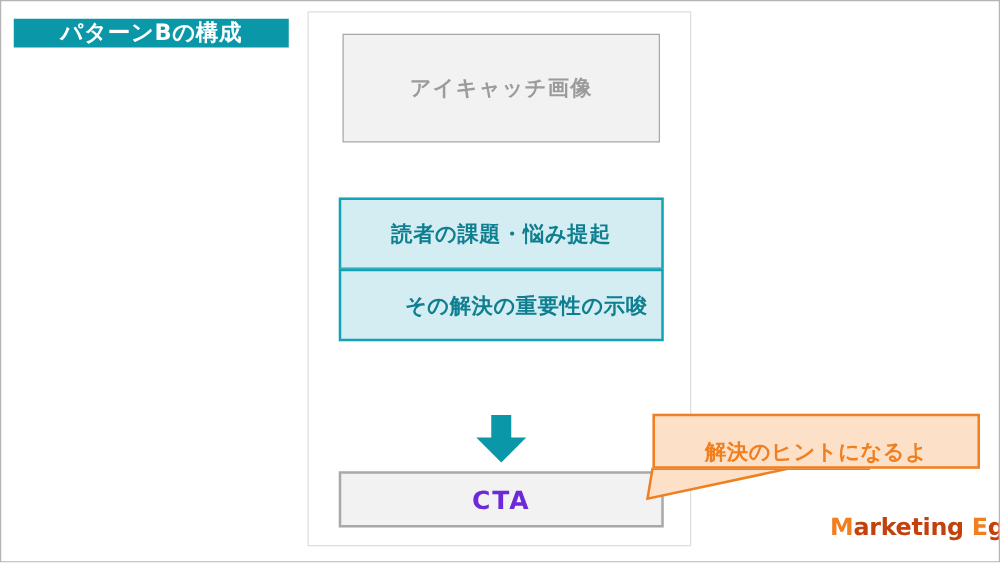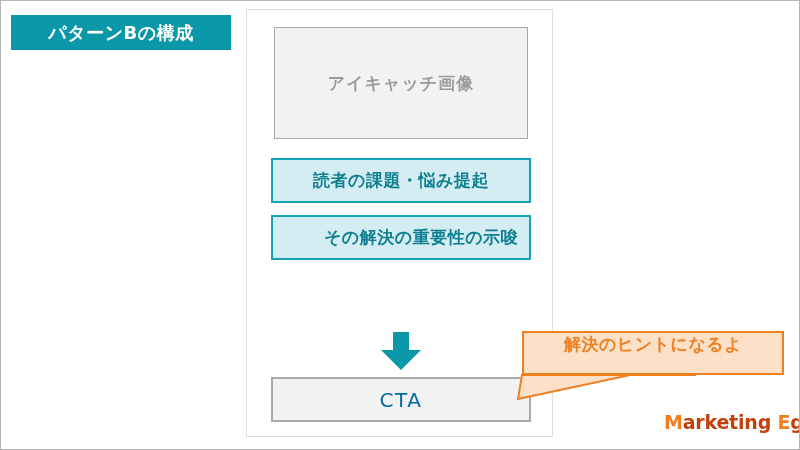--- a/index.html
+++ b/index.html
@@ -19,21 +19,21 @@
     box-sizing: border-box;
     overflow: hidden;
   }
 
   
   .title-banner {
     position: absolute;
     left: 10px;
     top: 14px;
     width: 220px;
-    height: 35px;
+    height: 23px;
     background: #0a97a8;
     display: flex;
     align-items: center;
     justify-content: center;
     box-sizing: border-box;
   }
   .title-banner .title-text {
     color: #ffffff;
     font-size: 18px;
     font-weight: bold;
@@ -53,42 +53,42 @@
     border: 1px solid #dedede;
     box-sizing: border-box;
   }
 
   
   .eyecatch {
     position: absolute;
     left: 273px;
     top: 26px;
     width: 254px;
-    height: 112px;
+    height: 87px;
     background: #f2f2f2;
     border: 1px solid #a9a9a9;
     box-sizing: border-box;
     display: flex;
     align-items: center;
     justify-content: center;
   }
   .eyecatch .eyecatch-label {
     color: #9b9b9b;
     font-size: 17px;
     font-weight: bold;
     letter-spacing: 1px;
     white-space: nowrap;
   }
 
   
   .teal-box {
     position: absolute;
     left: 270px;
     width: 260px;
-    height: 45px;
+    height: 58px;
     background: #d4edf3;
     border: 2px solid #13a3b5;
     box-sizing: border-box;
     display: flex;
     align-items: center;
     justify-content: center;
   }
   .teal-box .teal-label {
     color: #0f7f90;
     font-size: 17px;
@@ -117,23 +117,23 @@
     width: 260px;
     height: 45px;
     background: #f2f2f2;
     border: 2px solid #a9a9a9;
     box-sizing: border-box;
     display: flex;
     align-items: center;
     justify-content: center;
   }
   .cta-box .cta-label {
-    color: #0369a1;
+    color: #6d28d9;
     font-size: 20px;
-    font-weight: normal;
+    font-weight: bold;
     letter-spacing: 1.5px;
   }
 
   
   .callout-tail {
     position: absolute;
     left: 505px;
     top: 360px;
     width: 190px;
     height: 50px;
@@ -142,21 +142,21 @@
   .callout {
     position: absolute;
     left: 521px;
     top: 330px;
     width: 262px;
     height: 44px;
     background: #fce0c8;
     border: 2px solid #ef7f1f;
     box-sizing: border-box;
     display: flex;
-    align-items: flex-start;
+    align-items: flex-end;
     justify-content: center;
   }
   .callout .callout-label {
     color: #ef7f1f;
     font-size: 17px;
     font-weight: bold;
     letter-spacing: 0.5px;
     white-space: nowrap;
   }
 

